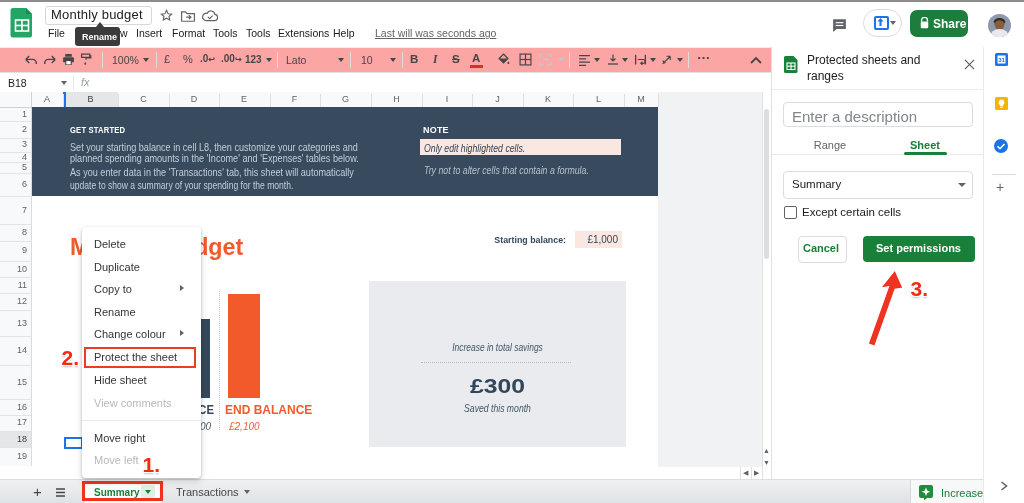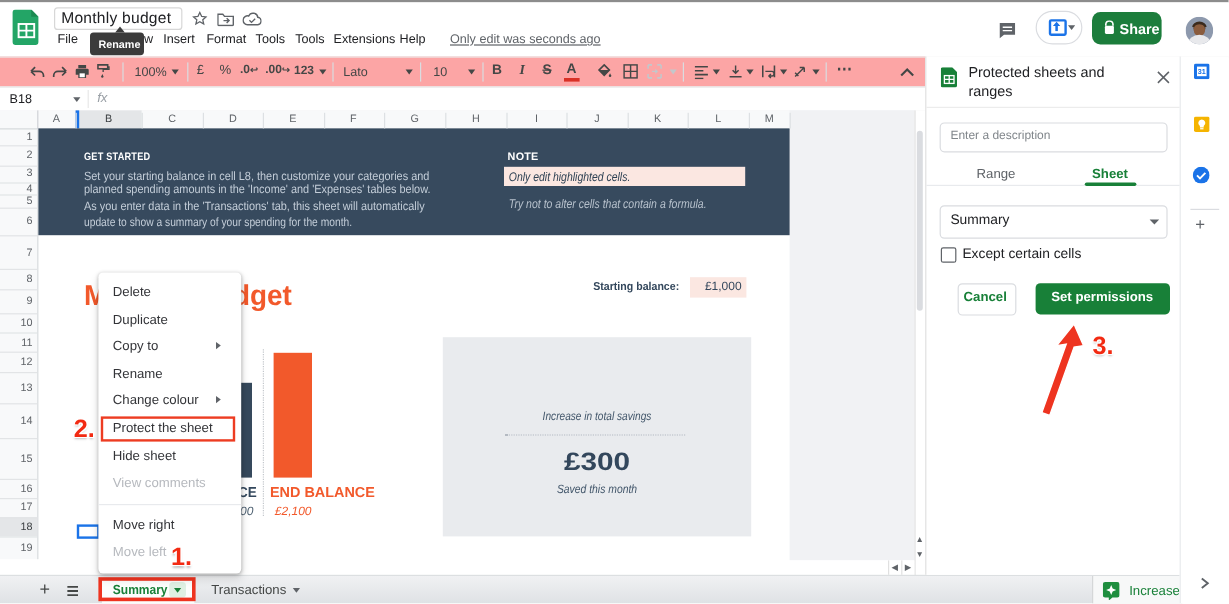--- a/index.html
+++ b/index.html
@@ -51,21 +51,21 @@
 
   <div class="abs" style="top:25px;left:48px;font-size:10.5px;color:#202124;">File</div>
   <div class="abs" style="top:25px;left:79px;font-size:10.5px;color:#202124;">Edit</div>
   <div class="abs" style="top:25px;left:105px;font-size:10.5px;color:#202124;">View</div>
   <div class="abs" style="top:25px;left:136px;font-size:10.5px;color:#202124;">Insert</div>
   <div class="abs" style="top:25px;left:172px;font-size:10.5px;color:#202124;">Format</div>
   <div class="abs" style="top:25px;left:213px;font-size:10.5px;color:#202124;">Tools</div>
   <div class="abs" style="top:25px;left:246px;font-size:10.5px;color:#202124;">Tools</div>
   <div class="abs" style="top:25px;left:278px;font-size:10.5px;color:#202124;">Extensions</div>
   <div class="abs" style="top:25px;left:333px;font-size:10.5px;color:#202124;">Help</div>
-  <div class="abs" style="top:25px;left:375px;font-size:10.5px;color:#5f6368;text-decoration:underline;">Only edit was seconds ago</div>
+  <div class="abs" style="top:25px;left:375px;font-size:10.5px;color:#5f6368;text-decoration:underline;">Last will was seconds ago</div>
 
   <div class="abs" style="left:75px;top:25px;width:45px;height:19px;background:#3b3b3b;border-radius:3px;"></div>
   <div class="abs" style="left:96px;top:19.5px;width:0;height:0;border-left:4px solid transparent;border-right:4px solid transparent;border-bottom:5.5px solid #3b3b3b;"></div>
   <div class="abs" style="left:82px;top:30px;font-size:9px;font-weight:bold;color:#fff;">Rename</div>
 
   <svg class="abs" style="left:831px;top:14.5px;" width="17" height="17" viewBox="0 0 24 24" fill="#5f6368">
     <path d="M3 3 h18 v14 h-13 l-5 4 z" fill="#5f6368"></path>
     <line x1="6.5" y1="8" x2="17.5" y2="8" stroke="#fff" stroke-width="1.6"></line>
     <line x1="6.5" y1="12" x2="17.5" y2="12" stroke="#fff" stroke-width="1.6"></line>
   </svg>
@@ -360,21 +360,21 @@
     <line x1="3" y1="10.2" x2="11" y2="10.2" stroke="#fff" stroke-width="1.1"></line>
     <line x1="7" y1="7" x2="7" y2="13.5" stroke="#fff" stroke-width="1.1"></line>
   </svg>
   <div class="abs" style="left:35px;top:6px;width:130px;font-size:12px;font-weight:500;color:#202124;line-height:15.5px;">Protected sheets and ranges</div>
   <svg class="abs" style="left:192px;top:12px;" width="11" height="11" viewBox="0 0 12 12">
     <path d="M1 1 L11 11 M11 1 L1 11" stroke="#5f6368" stroke-width="1.4"></path>
   </svg>
   <div class="abs" style="left:0;top:42px;width:212px;height:1px;background:#ececec;"></div>
 
   <div class="abs" style="left:11px;top:55px;width:188px;height:23px;border:1px solid #dadce0;border-radius:4px;"></div>
-  <div class="abs" style="left:20px;top:61px;font-size:10px;color:#80868b;">Enter a description</div>
+  <div class="abs" style="left:20px;top:61px;font-size:15px;color:#80868b;">Enter a description</div>
 
   <div class="abs" style="left:29px;top:92px;width:58px;text-align:center;font-size:11px;font-weight:500;color:#5f6368;">Range</div>
   <div class="abs" style="left:124px;top:92px;width:58px;text-align:center;font-size:11px;font-weight:bold;color:#188038;">Sheet</div>
   <div class="abs" style="left:0;top:107px;width:212px;height:1px;background:#e8eaed;"></div>
   <div class="abs" style="left:132px;top:105px;width:43px;height:3px;background:#188038;border-radius:2px;"></div>
 
   <div class="abs" style="left:11px;top:124px;width:188px;height:26px;border:1px solid #dadce0;border-radius:4px;"></div>
   <div class="abs" style="left:20px;top:131px;font-size:11.5px;color:#202124;">Summary</div>
   <div class="abs" style="left:186px;top:136px;width:0;height:0;border-left:4px solid transparent;border-right:4px solid transparent;border-top:4.5px solid #5f6368;"></div>
 

